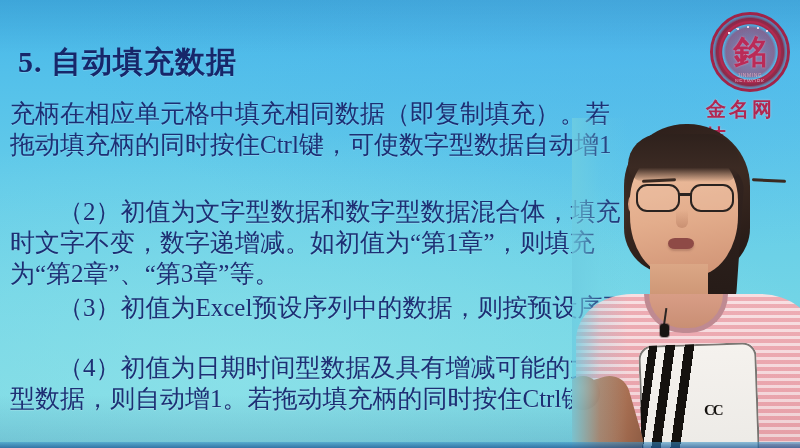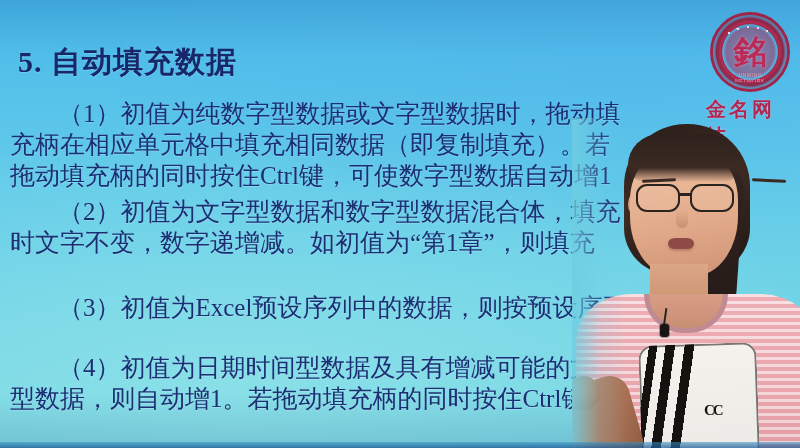--- a/index.html
+++ b/index.html
@@ -211,28 +211,28 @@
 </head>
 <body>
 
 <div id="slide">
 
   <div class="content">
 
     <div class="title">5. 自动填充数据</div>
 
     <div class="para" id="p1">
-      <span class="ln ind">（1）初值为纯数字型数据或文字型数据时，拖动填</span>
       <span class="ln">充柄在相应单元格中填充相同数据（即复制填充）。若</span>
       <span class="ln">拖动填充柄的同时按住Ctrl键，可使数字型数据自动增1</span>
     </div>
 
     <div class="para" id="p2">
       <span class="ln ind">（2）初值为文字型数据和数字型数据混合体，填充</span>
       <span class="ln">时文字不变，数字递增减。如初值为“第1章”，则填充</span>
+      <span class="ln">为“第2章”、“第3章”等。</span>
     </div>
 
     <div class="para" id="p3">
       <span class="ln ind">（3）初值为Excel预设序列中的数据，则按预设序列</span>
     </div>
 
     <div class="para" id="p4">
       <span class="ln ind">（4）初值为日期时间型数据及具有增减可能的文字</span>
       <span class="ln">型数据，则自动增1。若拖动填充柄的同时按住Ctrl键，</span>
     </div>

